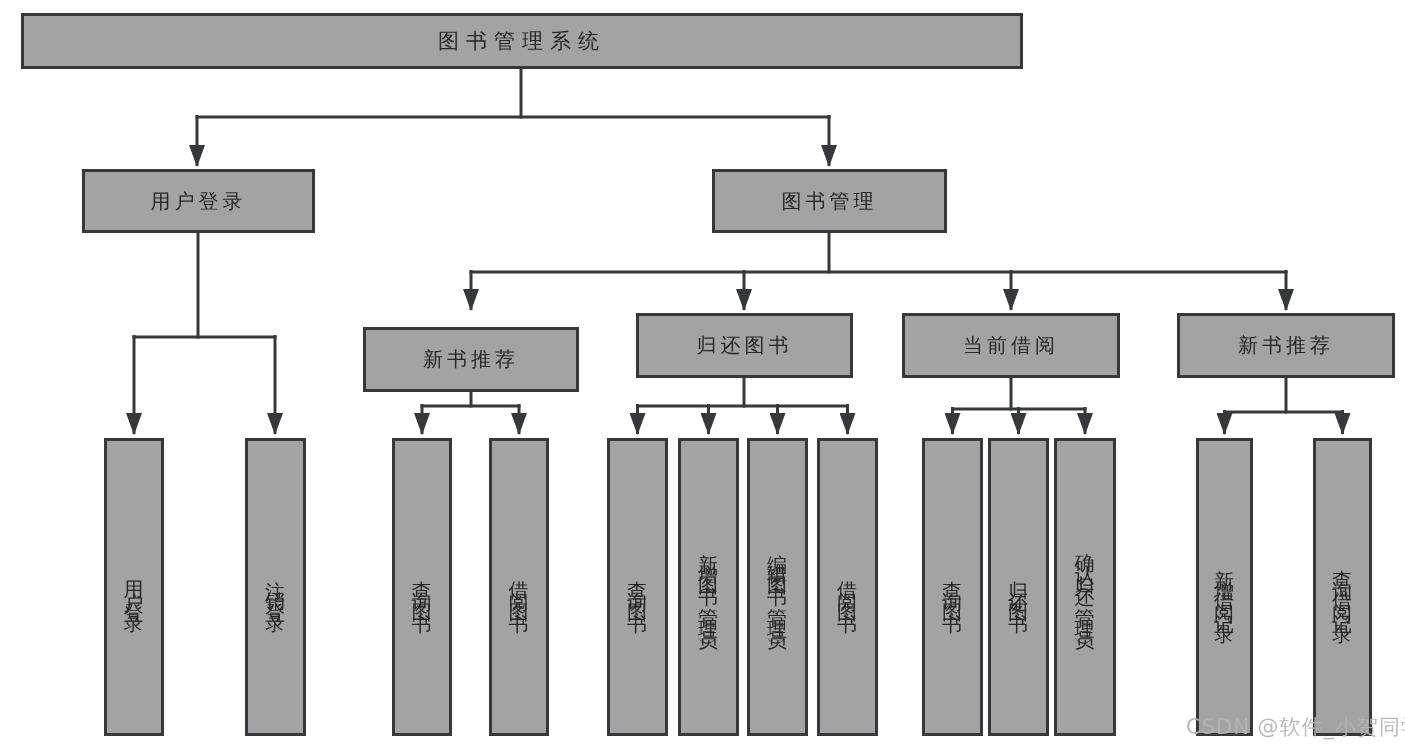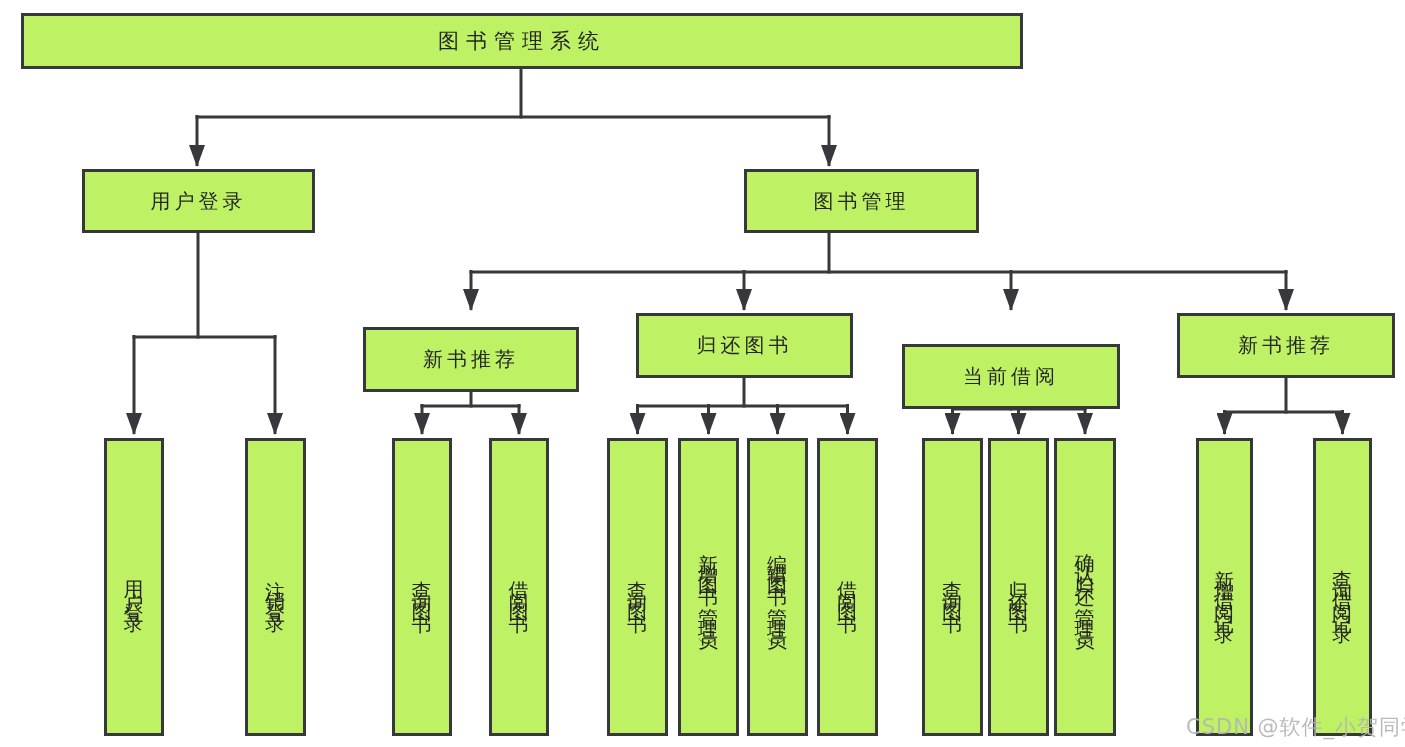--- a/index.html
+++ b/index.html
@@ -12,21 +12,21 @@
     font-family: "DejaVu Sans", "Liberation Sans", sans-serif;
   }
   .wires {
     position: absolute;
     left: 0; top: 0;
     width: 1405px; height: 747px;
   }
   .node {
     position: absolute;
     box-sizing: border-box;
-    background: #bef264;
+    background: #a3a3a3;
     border: 3px solid #36383b;
     display: flex;
     align-items: center;
     justify-content: center;
     color: #262626;
   }
   .hnode { font-size: 20px; letter-spacing: 4px; white-space: nowrap; }
   .root-node { font-size: 21px; letter-spacing: 7px; }
   .vnode span {
     writing-mode: vertical-rl;
@@ -99,25 +99,25 @@
       <line x1="1286" y1="378" x2="1286" y2="413.5"></line>
       <line x1="1223" y1="412" x2="1344" y2="412"></line>
       <line x1="1224.5" y1="410" x2="1224.5" y2="434" marker-end="url(#ah)"></line>
       <line x1="1342.5" y1="410" x2="1342.5" y2="434" marker-end="url(#ah)"></line>
     </g>
   </svg>
 
   <div class="node hnode root-node" style="left:21px; top:13px; width:1002px; height:56px;">图书管理系统</div>
 
   <div class="node hnode" style="left:82px; top:169px; width:233px; height:64px;">用户登录</div>
-  <div class="node hnode" style="left:712px; top:169px; width:235px; height:64px;margin-left:32px;">图书管理</div>
+  <div class="node hnode" style="left:712px; top:169px; width:235px; height:64px;">图书管理</div>
 
   <div class="node hnode" style="left:363px; top:327px; width:216px; height:65px;">新书推荐</div>
   <div class="node hnode" style="left:636px; top:313px; width:217px; height:65px;">归还图书</div>
-  <div class="node hnode" style="left:902px; top:313px; width:218px; height:65px;margin-top:31px;">当前借阅</div>
+  <div class="node hnode" style="left:902px; top:313px; width:218px; height:65px;">当前借阅</div>
   <div class="node hnode" style="left:1177px; top:313px; width:218px; height:65px;">新书推荐</div>
 
   <div class="node vnode" style="left:104px; top:438px; width:60px; height:298px;">
     <span>用户登录</span>
   </div>
   <div class="node vnode" style="left:245px; top:438px; width:61px; height:298px;">
     <span>注销登录</span>
   </div>
 
   <div class="node vnode" style="left:392px; top:438px; width:60px; height:298px;">

